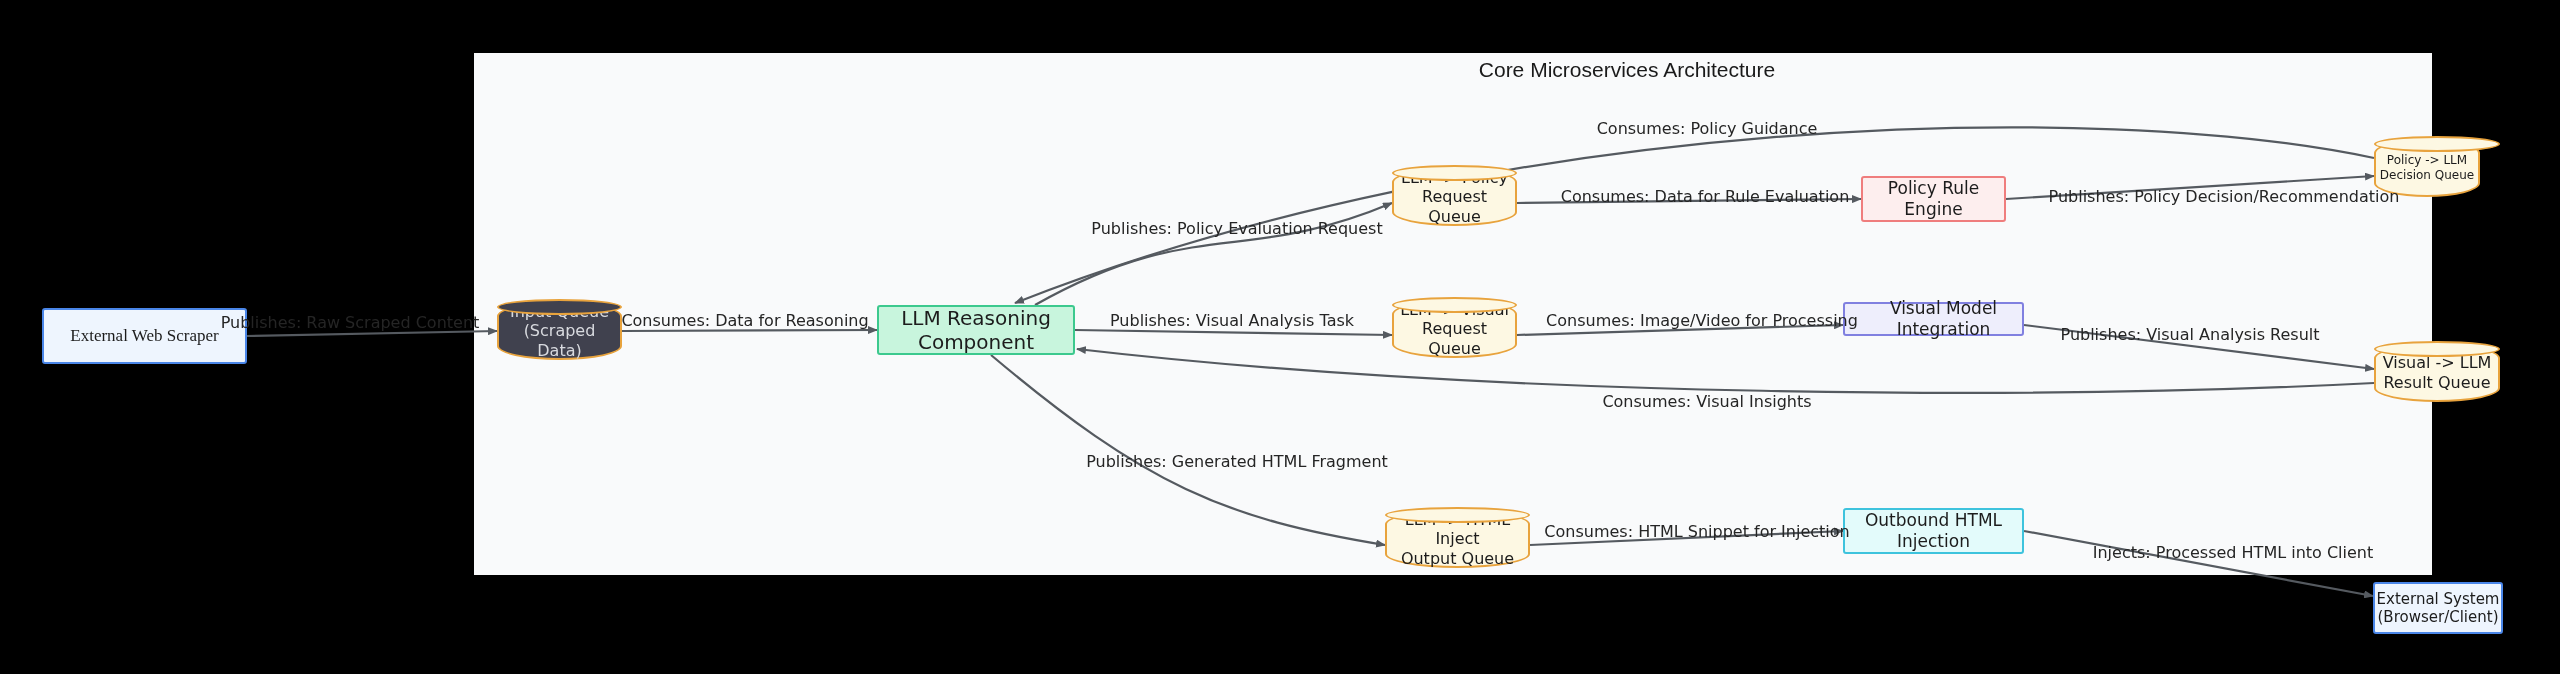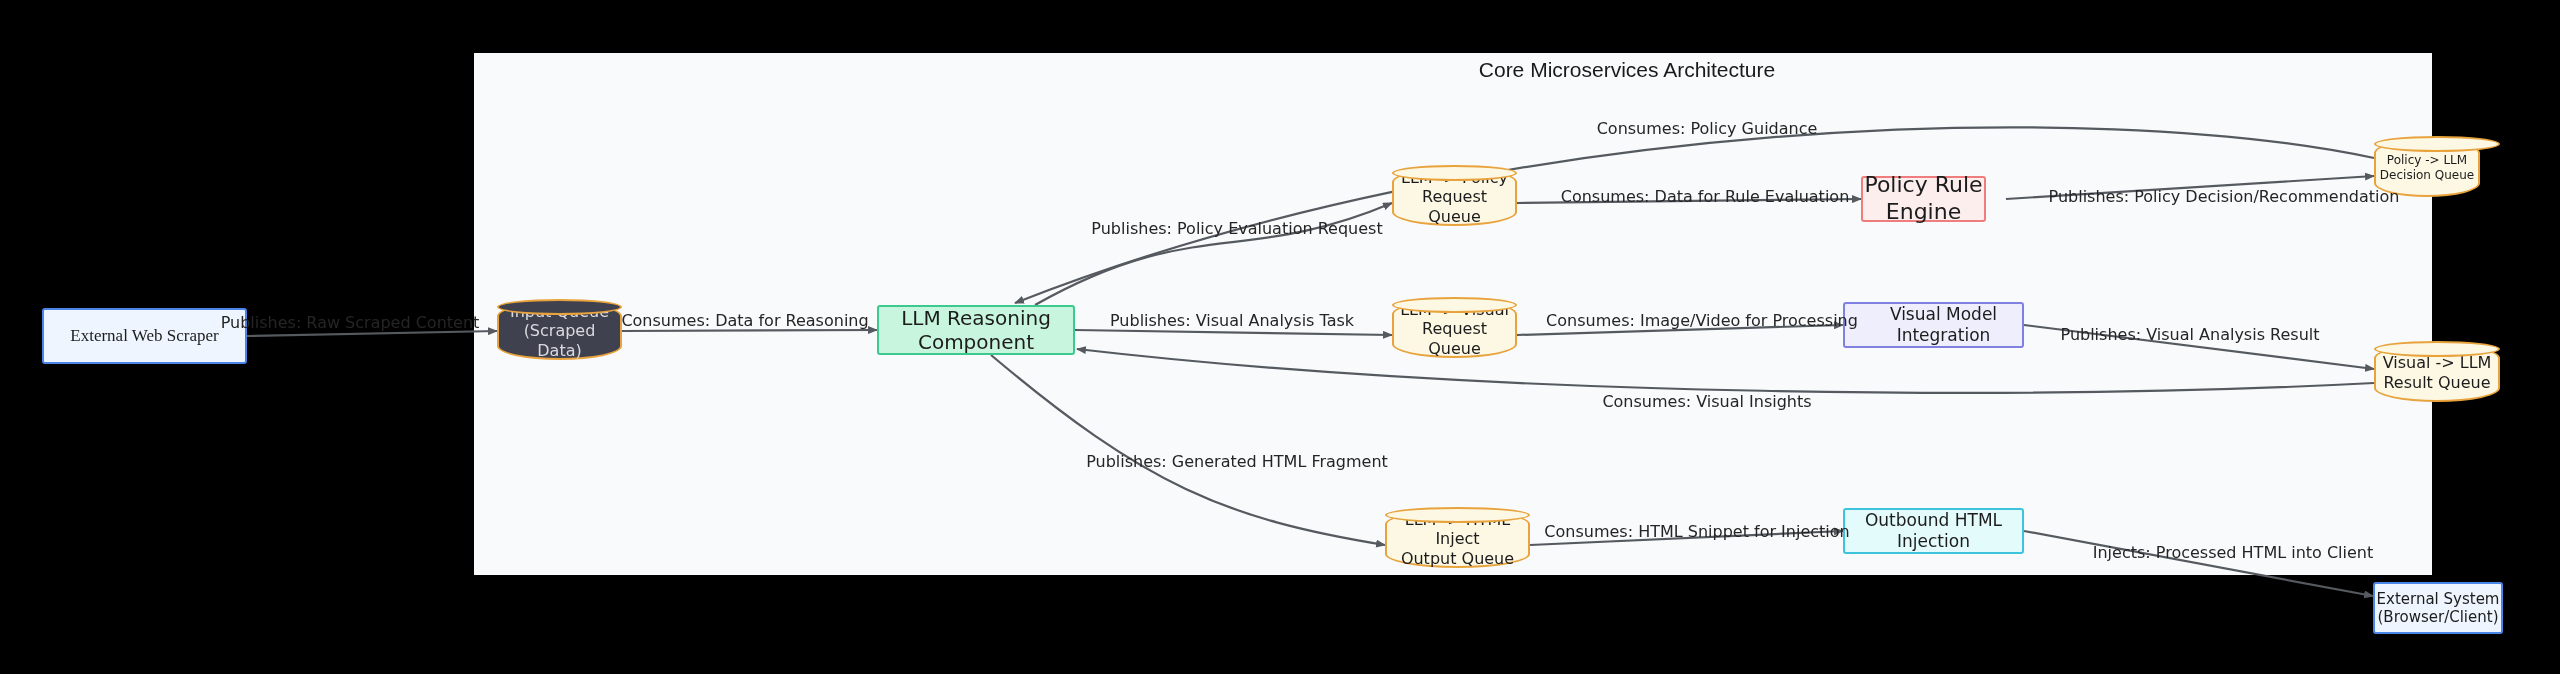--- a/index.html
+++ b/index.html
@@ -56,32 +56,32 @@
         <div><span>Input Queue</span><br><span>(Scraped Data)</span></div>
       </div>
       <div style="position: absolute; box-sizing: border-box; border: 2px solid rgb(232, 163, 61); border-radius: 50%; background: rgb(64, 65, 78); left: 497px; top: 299px; width: 125px; height: 16px;"></div>
       <div class="node rect" style="left: 877px; top: 305px; width: 198px; height: 50px; background: rgb(200, 245, 221); border-color: rgb(60, 201, 142); font-size: 20px;">
         <div><span>LLM Reasoning Component</span></div>
       </div>
       <div class="node cyl" style="left: 1392px; top: 168px; width: 125px; height: 58px; background: rgb(253, 248, 227); border-color: rgb(232, 163, 61); font-size: 16px;">
         <div><span>LLM -&gt; Policy</span><br><span>Request Queue</span></div>
       </div>
       <div style="position: absolute; box-sizing: border-box; border: 2px solid rgb(232, 163, 61); border-radius: 50%; background: rgb(253, 248, 227); left: 1392px; top: 165px; width: 125px; height: 16px;"></div>
-      <div class="node rect" style="left: 1861px; top: 176px; width: 125px; height: 46px; background: rgb(253, 238, 238); border-color: rgb(239, 125, 125); font-size: 22px;">
+      <div class="node rect" style="left: 1861px; top: 176px; width: 145px; height: 46px; background: rgb(253, 238, 238); border-color: rgb(239, 125, 125); font-size: 17px;">
         <div><span>Policy Rule Engine</span></div>
       </div>
       <div class="node cyl" style="left: 2374px; top: 139px; width: 106px; height: 58px; background: rgb(253, 248, 227); border-color: rgb(232, 163, 61); font-size: 12px;">
         <div><span>Policy -&gt; LLM</span><br><span>Decision Queue</span></div>
       </div>
       <div style="position: absolute; box-sizing: border-box; border: 2px solid rgb(232, 163, 61); border-radius: 50%; background: rgb(253, 248, 227); left: 2374px; top: 136px; width: 126px; height: 16px;"></div>
       <div class="node cyl" style="left: 1392px; top: 300px; width: 125px; height: 58px; background: rgb(253, 248, 227); border-color: rgb(232, 163, 61); font-size: 16px;">
         <div><span>LLM -&gt; Visual</span><br><span>Request Queue</span></div>
       </div>
       <div style="position: absolute; box-sizing: border-box; border: 2px solid rgb(232, 163, 61); border-radius: 50%; background: rgb(253, 248, 227); left: 1392px; top: 297px; width: 125px; height: 16px;"></div>
-      <div class="node rect" style="left: 1843px; top: 302px; width: 181px; height: 46px; background: rgb(238, 238, 252); border-color: rgb(128, 128, 224); font-size: 17px; padding-left: 20px;">
+      <div class="node rect" style="left: 1843px; top: 302px; width: 181px; height: 34px; background: rgb(238, 238, 252); border-color: rgb(128, 128, 224); font-size: 17px; padding-left: 20px;">
         <div><span>Visual Model Integration</span></div>
       </div>
       <div class="node cyl" style="left: 2374px; top: 344px; width: 126px; height: 58px; background: rgb(253, 248, 227); border-color: rgb(232, 163, 61); font-size: 16px;">
         <div><span>Visual -&gt; LLM</span><br><span>Result Queue</span></div>
       </div>
       <div style="position: absolute; box-sizing: border-box; border: 2px solid rgb(232, 163, 61); border-radius: 50%; background: rgb(253, 248, 227); left: 2374px; top: 341px; width: 126px; height: 16px;"></div>
       <div class="node cyl" style="left: 1385px; top: 510px; width: 145px; height: 58px; background: rgb(253, 248, 227); border-color: rgb(232, 163, 61); font-size: 16px;">
         <div><span>LLM -&gt; HTML Inject</span><br><span>Output Queue</span></div>
       </div>
       <div style="position: absolute; box-sizing: border-box; border: 2px solid rgb(232, 163, 61); border-radius: 50%; background: rgb(253, 248, 227); left: 1385px; top: 507px; width: 145px; height: 16px;"></div>

